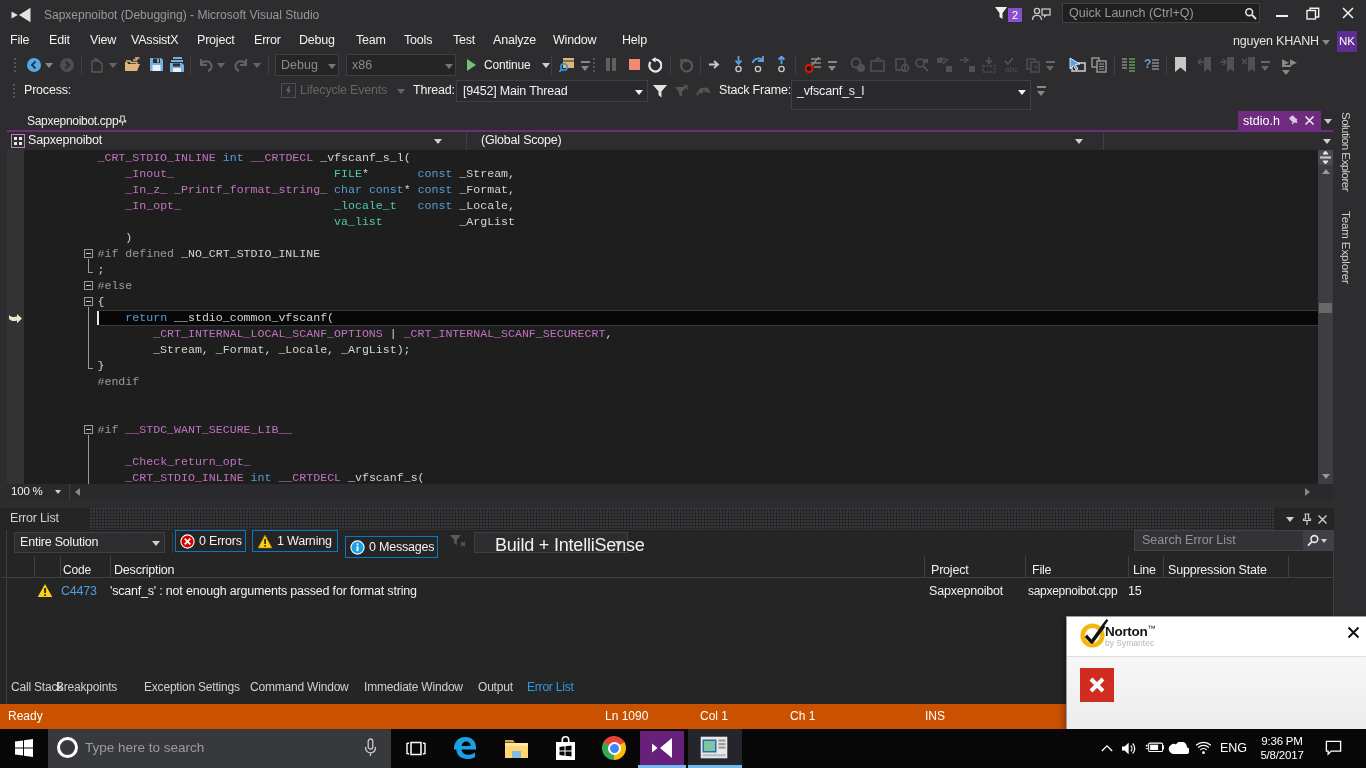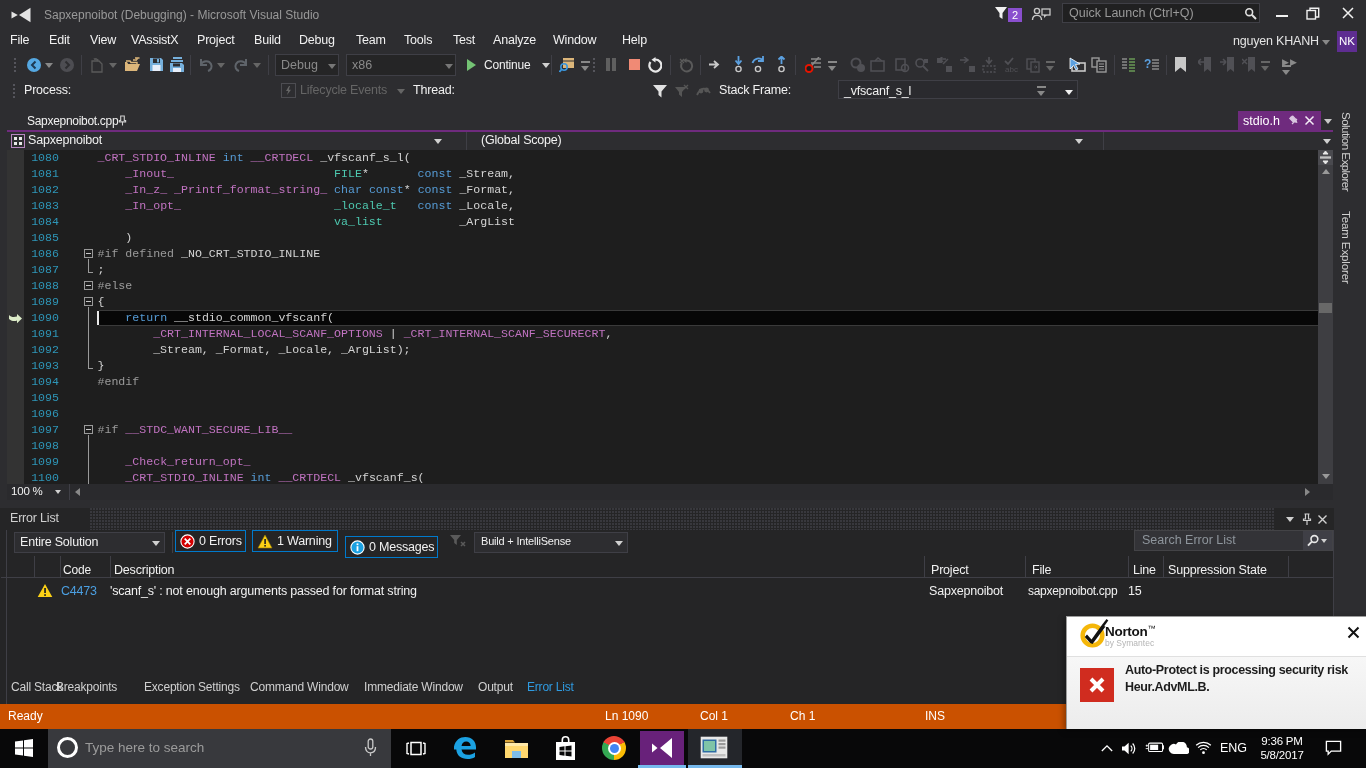--- a/index.html
+++ b/index.html
@@ -46,21 +46,21 @@
       <path d="M1 1 L11 11 M11 1 L1 11" stroke="#f1f1f1" stroke-width="1.5"></path>
     </svg>
 </div>
 
 <div class="abs" style="left:0;top:29px;width:1366px;height:23px">
   <div class="abs ui" style="left:10px;top:4px">File</div>
   <div class="abs ui" style="left:49px;top:4px">Edit</div>
   <div class="abs ui" style="left:90px;top:4px">View</div>
   <div class="abs ui" style="left:131px;top:4px">VAssistX</div>
   <div class="abs ui" style="left:197px;top:4px">Project</div>
-  <div class="abs ui" style="left:254px;top:4px">Build</div>
+  <div class="abs ui" style="left:254px;top:4px">Error</div>
   <div class="abs ui" style="left:299px;top:4px">Debug</div>
   <div class="abs ui" style="left:356px;top:4px">Team</div>
   <div class="abs ui" style="left:404px;top:4px">Tools</div>
   <div class="abs ui" style="left:453px;top:4px">Test</div>
   <div class="abs ui" style="left:493px;top:4px">Analyze</div>
   <div class="abs ui" style="left:553px;top:4px">Window</div>
   <div class="abs ui" style="left:622px;top:4px">Help</div>
   <div class="abs ui" style="left:1233px;top:5px;color:#e4e4e4">nguyen KHANH</div>
   <div class="carr" style="left:1322px;top:11px;border-top-color:#888"></div>
   <div class="abs" style="left:1337px;top:2px;width:20px;height:21px;background:#5e2d91;color:#fff;font-size:11.5px;text-align:center;line-height:21px">NK</div>
@@ -272,34 +272,38 @@
   <div class="abs" style="left:12px;top:5px;width:5px;height:16px;background-image:radial-gradient(circle,#55555c 1px,transparent 1px);background-size:4px 4px"></div>
   <div class="abs ui" style="left:24px;top:5px">Process:</div>
   <div class="abs" style="left:281px;top:5px;width:15px;height:15px;border:1px solid #4d4d52">
     <svg width="13" height="13" viewBox="0 0 13 13">
         <path d="M7 2 L4 7 h2.2 L5 11 L9 5.8 h-2.2 L8 2 Z" fill="#666"></path>
       </svg>
   </div>
   <div class="abs ui dis" style="left:300px;top:5px">Lifecycle Events</div>
   <div class="carr" style="left:397px;top:11px;border-top-color:#656565"></div>
   <div class="abs ui" style="left:413px;top:5px">Thread:</div>
+  <div class="combo" style="left:456px;top:2px;width:192px;height:22px">
+    <div class="abs ui" style="left:6px;top:3px">[9452] Main Thread</div>
+    <div class="carr" style="left:178px;top:9px;border-top-color:#f1f1f1"></div>
+  </div>
   <svg class="abs" style="left:652px;top:6px" width="16" height="14" viewBox="0 0 16 14">
       <path d="M1 1 h14 l-5.5 6.5 v6 l-3 -2.5 v-3.5 Z" fill="#e1e1e1"></path>
     </svg>
   <svg class="abs" style="left:674px;top:6px" width="16" height="14" viewBox="0 0 16 14">
       <path d="M1 3 h11 l-4 5 v5 l-3 -2.5 v-2.5 Z" fill="#565656"></path>
       <path d="M10 1 l4 4 M14 1 l-4 4" stroke="#565656" stroke-width="1.4"></path>
     </svg>
   <svg class="abs" style="left:695px;top:6px" width="17" height="13" viewBox="0 0 17 13">
       <path d="M2 11 C6 3 11 3 15 9" fill="none" stroke="#565656" stroke-width="1.8"></path>
       <circle cx="6" cy="7" r="2.4" fill="#565656"></circle>
       <circle cx="11.5" cy="6" r="2.4" fill="#565656"></circle>
     </svg>
   <div class="abs ui" style="left:719px;top:5px">Stack Frame:</div>
-  <div class="combo" style="left:838px;top:2px;width:240px;height:19px">
+  <div class="combo" style="left:791px;top:2px;width:240px;height:30px">
     <div class="abs ui" style="left:5px;top:3px">_vfscanf_s_l</div>
     <div class="carr" style="left:226px;top:9px;border-top-color:#f1f1f1"></div>
   </div>
   <div class="abs" style="left:1037px;top:8px;width:9px;height:2px;background:#888"></div>
   <div class="carr" style="left:1037px;top:13px;border-top-color:#888;border-left-width:4.5px;border-right-width:4.5px"></div>
 </div>
 
 <div class="abs" style="left:0;top:104px;width:1366px;height:28px">
   <div class="abs ui" style="left:27px;top:10px;font-size:12px;letter-spacing:-0.3px">Sapxepnoibot.cpp</div>
   <svg class="abs" style="left:118px;top:11px" width="9" height="11" viewBox="0 0 10 12">
@@ -337,41 +341,20 @@
 <div class="abs" style="left:7px;top:150px;width:1311px;height:334px;background:#1e1e1e;overflow:hidden" id="editor">
   <div class="abs" style="left:0;top:0;width:17px;height:334px;background:#333333"></div>
 
   <div class="abs" style="left:92px;top:160px;width:1219px;height:16px;background:#070707;border-top:1px solid #3a3a3a;border-bottom:1px solid #3a3a3a"></div>
 
   <svg class="abs" style="left:1px;top:162px" width="15" height="12" viewBox="0 0 15 12">
     <path d="M1 7 c3 2.5 6 2.5 8 1.5 v2.8 l5 -4.8 -5 -4.5 v2.6 c-3.5 1 -6 0.5 -8 -1.6 Z" fill="#dcebc8"></path>
   </svg>
 
   <div class="abs" style="left:90px;top:161px;width:2px;height:14px;background:#e8e8e8"></div>
-  <pre id="lnums" class="abs" style="left:17px;top:0;width:35px;text-align:right;font:11.6px/16px 'Liberation Mono',monospace;color:#2e96b8">1080
-1081
-1082
-1083
-1084
-1085
-1086
-1087
-1088
-1089
-1090
-1091
-1092
-1093
-1094
-1095
-1096
-1097
-1098
-1099
-1100</pre>
   <pre id="code" class="abs" style="left:90.5px;top:0;font:11.6px/16px 'Liberation Mono',monospace;color:#d4d4d4"><span class="m">_CRT_STDIO_INLINE</span> <span class="k">int</span> <span class="m">__CRTDECL</span> _vfscanf_s_l(
     <span class="m">_Inout_</span>                       <span class="t">FILE</span>*       <span class="k">const</span> _Stream,
     <span class="m">_In_z_</span> <span class="m">_Printf_format_string_</span> <span class="k">char</span> <span class="k">const</span>* <span class="k">const</span> _Format,
     <span class="m">_In_opt_</span>                      <span class="t">_locale_t</span>   <span class="k">const</span> _Locale,
                                   <span class="t">va_list</span>           _ArgList
     )
 <span class="d">#if defined</span> _NO_CRT_STDIO_INLINE
 ;
 <span class="d">#else</span>
 {
@@ -474,21 +457,21 @@
         <rect x="6.6" y="6.2" width="1.8" height="5" fill="#fff"></rect>
         <rect x="6.6" y="3.4" width="1.8" height="1.8" fill="#fff"></rect>
       </svg>
     <div class="abs ui" style="left:23px;top:3px;font-size:12.5px">0 Messages</div>
   </div>
   <svg class="abs" style="left:449px;top:26px" width="17" height="14" viewBox="0 0 17 14">
       <path d="M1 1 h11 l-4.2 5 v5 l-2.6 -2 v-3 Z" fill="#5a5a5a"></path>
       <path d="M12 8 l4 4 M16 8 l-4 4" stroke="#5a5a5a" stroke-width="1.5"></path>
     </svg>
   <div class="combo" style="left:474px;top:24px;width:154px;height:21px;background:#2d2d30">
-    <div class="abs ui" style="left:6px;top:2px;font-size:11px">Build + IntelliSense</div>
+    <div class="abs ui" style="left:20px;top:2px;font-size:18px">Build + IntelliSense</div>
     <div class="carr" style="left:140px;top:8px;border-top-color:#d0d0d0"></div>
   </div>
   <div class="abs" style="left:1134px;top:22px;width:199px;height:21px;background:#333337;border:1px solid #434346">
     <div class="abs" style="left:7px;top:2px;font-size:12.5px;color:#8e959c;white-space:nowrap">Search Error List</div>
     <div class="abs" style="left:168px;top:0;width:29px;height:19px;background:#3f3f46"></div>
     <svg class="abs" style="left:172px;top:3px" width="13" height="13" viewBox="0 0 13 13">
         <circle cx="7.4" cy="5" r="3.4" fill="none" stroke="#e8e8e8" stroke-width="1.6"></circle>
         <path d="M4.8 7.6 L1 11.6" stroke="#e8e8e8" stroke-width="1.9"></path>
       </svg>
     <div class="carr" style="left:186px;top:8px;border-top-color:#d0d0d0;border-left-width:3.5px;border-right-width:3.5px;border-top-width:4.5px"></div>
@@ -630,15 +613,14 @@
   <div class="abs" style="left:38px;top:21px;font-size:8.5px;color:#b5b5b5">by Symantec</div>
   <svg class="abs" style="left:280px;top:9px" width="13" height="13" viewBox="0 0 13 13">
       <path d="M1.5 1.5 L11.5 11.5 M11.5 1.5 L1.5 11.5" stroke="#111" stroke-width="2"></path>
     </svg>
   <div class="abs" style="left:0;top:39px;width:299px;height:73px;background:linear-gradient(#f7f7f7,#ececec);border-top:1px solid #e0e0e0">
     <div class="abs" style="left:13px;top:11px;width:34px;height:34px;background:#d02c1f">
       <svg class="abs" style="left:8px;top:8px" width="18" height="18" viewBox="0 0 18 18">
           <path d="M3 3 L15 15 M15 3 L3 15" stroke="#fff" stroke-width="4"></path>
         </svg>
     </div>
-    <div class="abs" style="left:58px;top:5px;font-size:12.5px;font-weight:bold;color:#1d1d1d;line-height:16.5px;letter-spacing:-0.35px;white-space:nowrap">Auto-Protect is processing security risk<br>Heur.AdvML.B.</div>
   </div>
 </div>
 
 </body></html>

